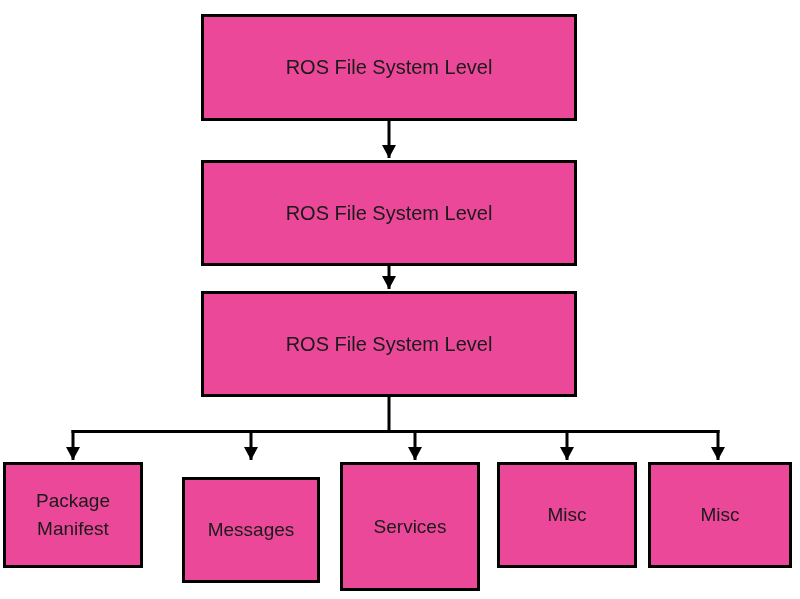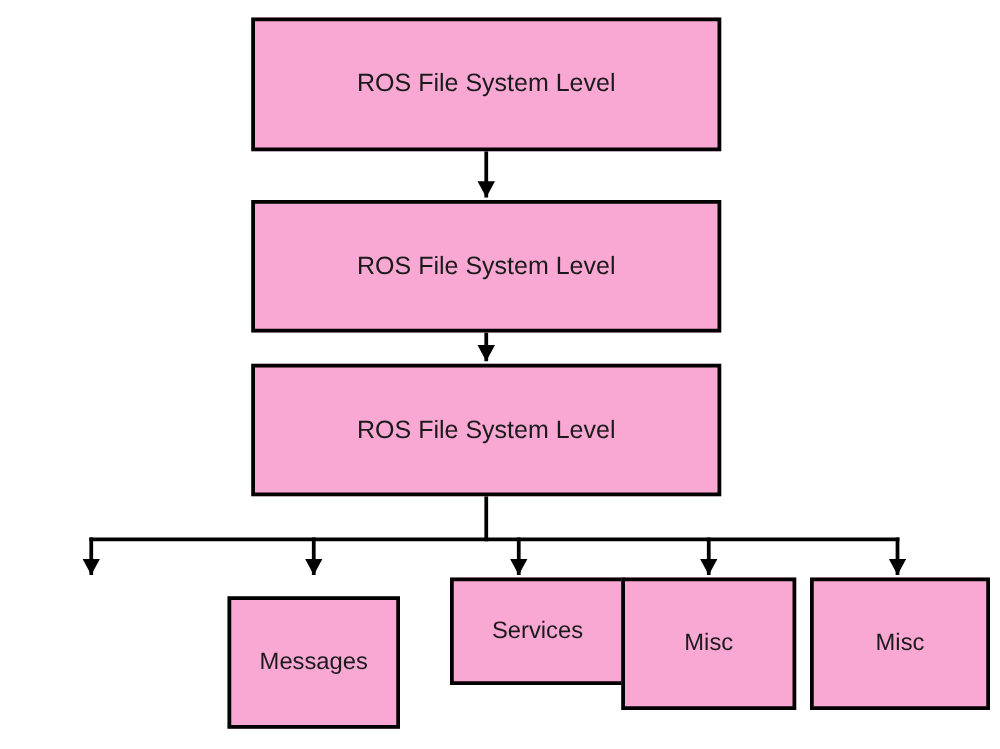--- a/index.html
+++ b/index.html
@@ -19,21 +19,21 @@
     position: absolute;
     left: 0;
     top: 0;
     width: 800px;
     height: 599px;
     pointer-events: none;
   }
   .node {
     position: absolute;
     box-sizing: border-box;
-    background: #f9a8d4;
+    background: #ec4899;
     border: 3px solid #000000;
     color: #1a1a1a;
     display: flex;
     align-items: center;
     justify-content: center;
     text-align: center;
   }
   .node.parent {
     font-size: 20px;
   }
@@ -42,21 +42,21 @@
     line-height: 1.45;
     padding: 0 6px;
   }
   
   .lvl0 { left: 201px; top: 14px;  width: 376px; height: 107px; }
   .lvl1 { left: 201px; top: 160px; width: 376px; height: 106px; }
   .lvl2 { left: 201px; top: 291px; width: 376px; height: 106px; }
   
   .ch0 { left: 3px;   top: 462px; width: 140px; height: 106px; }
   .ch1 { left: 182px; top: 477px; width: 138px; height: 106px; }
-  .ch2 { left: 360px; top: 462px; width: 140px; height: 86px; }
+  .ch2 { left: 340px; top: 462px; width: 140px; height: 129px; }
   .ch3 { left: 497px; top: 462px; width: 140px; height: 106px; }
   .ch4 { left: 648px; top: 462px; width: 144px; height: 106px; }
 </style>
 </head>
 <body>
 
 <div class="canvas">
 
   <svg class="connectors" width="800" height="599" viewBox="0 0 800 599" xmlns="http://www.w3.org/2000/svg">
     <defs>
@@ -83,20 +83,23 @@
   <div class="node parent lvl0">
     <span>ROS File System Level</span>
   </div>
   <div class="node parent lvl1">
     <span>ROS File System Level</span>
   </div>
   <div class="node parent lvl2">
     <span>ROS File System Level</span>
   </div>
 
+  <div class="node child ch0">
+    <span>Package Manifest</span>
+  </div>
   <div class="node child ch1">
     <span>Messages</span>
   </div>
   <div class="node child ch2">
     <span>Services</span>
   </div>
   <div class="node child ch3">
     <span>Misc</span>
   </div>
   <div class="node child ch4">

